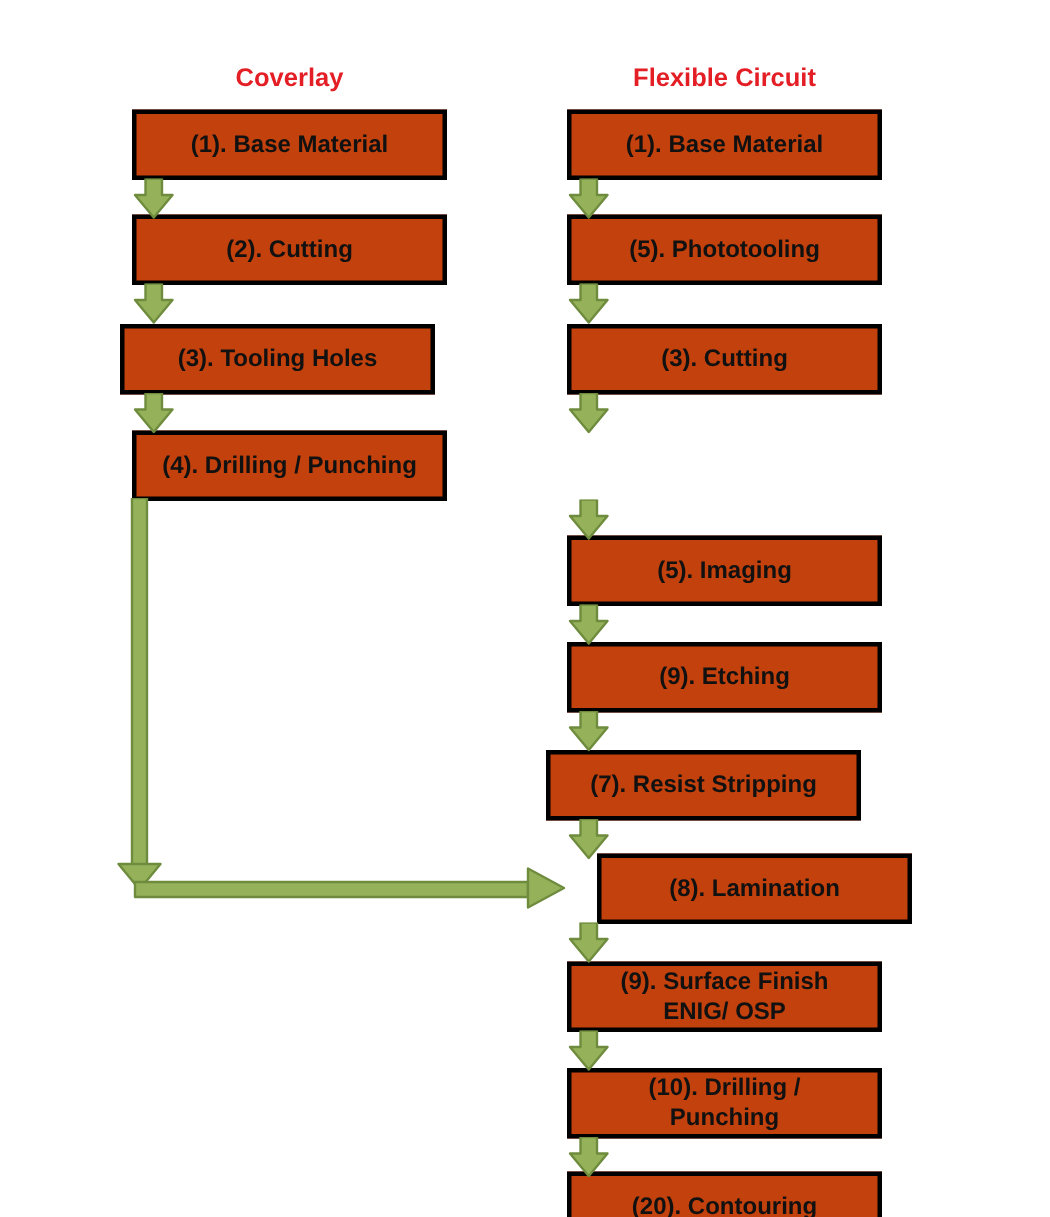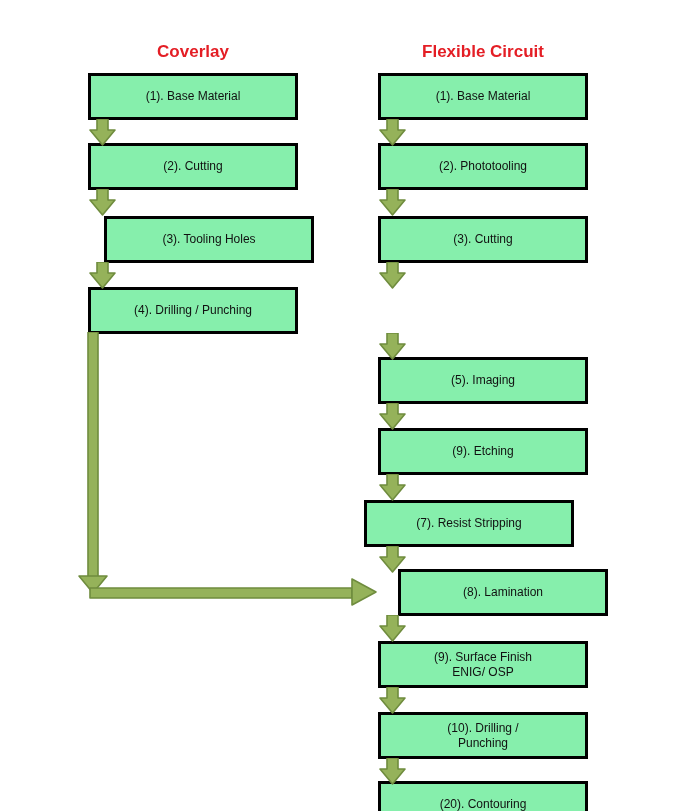--- a/index.html
+++ b/index.html
@@ -28,27 +28,27 @@
     font-weight: bold;
     font-size: 17px;
     color: var(--title_red);
   }
   .box {
     position: absolute;
     width: 210px;
     height: 47px;
     box-sizing: border-box;
     border: 3px solid var(--box_border);
-    background: #86efac;
+    background: #c2410c;
     display: flex;
     align-items: center;
     justify-content: center;
     text-align: center;
-    font-weight: normal;
-    font-size: 12px;
+    font-weight: bold;
+    font-size: 16px;
     line-height: 1.2;
     color: var(--text_black);
     white-space: pre-line;
   }
   .gap-arrow {
     position: absolute;
     width: 27px;
     height: 27px;
   }
   .gap-arrow polygon,
@@ -69,35 +69,35 @@
 </head>
 <body>
 
 <div class="canvas">
 
   <div class="col-title" style="left:88px">Coverlay</div>
   <div class="col-title" style="left:378px">Flexible Circuit</div>
 
   <div class="box" style="left:88px;top:38px">(1). Base Material</div>
   <div class="box" style="left:88px;top:108px">(2). Cutting</div>
-  <div class="box" style="left:104px;top:181px">(3). Tooling Holes</div>
+  <div class="box" style="left:80px;top:181px">(3). Tooling Holes</div>
   <div class="box" style="left:88px;top:252px">(4). Drilling / Punching</div>
 
   <svg class="gap-arrow" style="left:89px;top:84px" viewBox="0 0 27 27">
       <polygon points="8,0 19,0 19,11 26,11 13.5,26 1,11 8,11"></polygon>
     </svg>
   <svg class="gap-arrow" style="left:89px;top:154px" viewBox="0 0 27 27">
       <polygon points="8,0 19,0 19,11 26,11 13.5,26 1,11 8,11"></polygon>
     </svg>
   <svg class="gap-arrow" style="left:89px;top:227px" viewBox="0 0 27 27">
       <polygon points="8,0 19,0 19,11 26,11 13.5,26 1,11 8,11"></polygon>
     </svg>
 
   <div class="box" style="left:378px;top:38px">(1). Base Material</div>
-  <div class="box" style="left:378px;top:108px">(2). Phototooling</div>
+  <div class="box" style="left:378px;top:108px">(5). Phototooling</div>
   <div class="box" style="left:378px;top:181px">(3). Cutting</div>
   <div class="box" style="left:378px;top:322px">(5). Imaging</div>
   <div class="box" style="left:378px;top:393px">(9). Etching</div>
   <div class="box" style="left:364px;top:465px">(7). Resist Stripping</div>
   <div class="box" style="left:398px;top:534px">(8). Lamination</div>
   <div class="box" style="left:378px;top:606px">(9). Surface Finish
 ENIG/ OSP</div>
   <div class="box" style="left:378px;top:677px">(10). Drilling /
 Punching</div>
   <div class="box" style="left:378px;top:746px">(20). Contouring</div>

